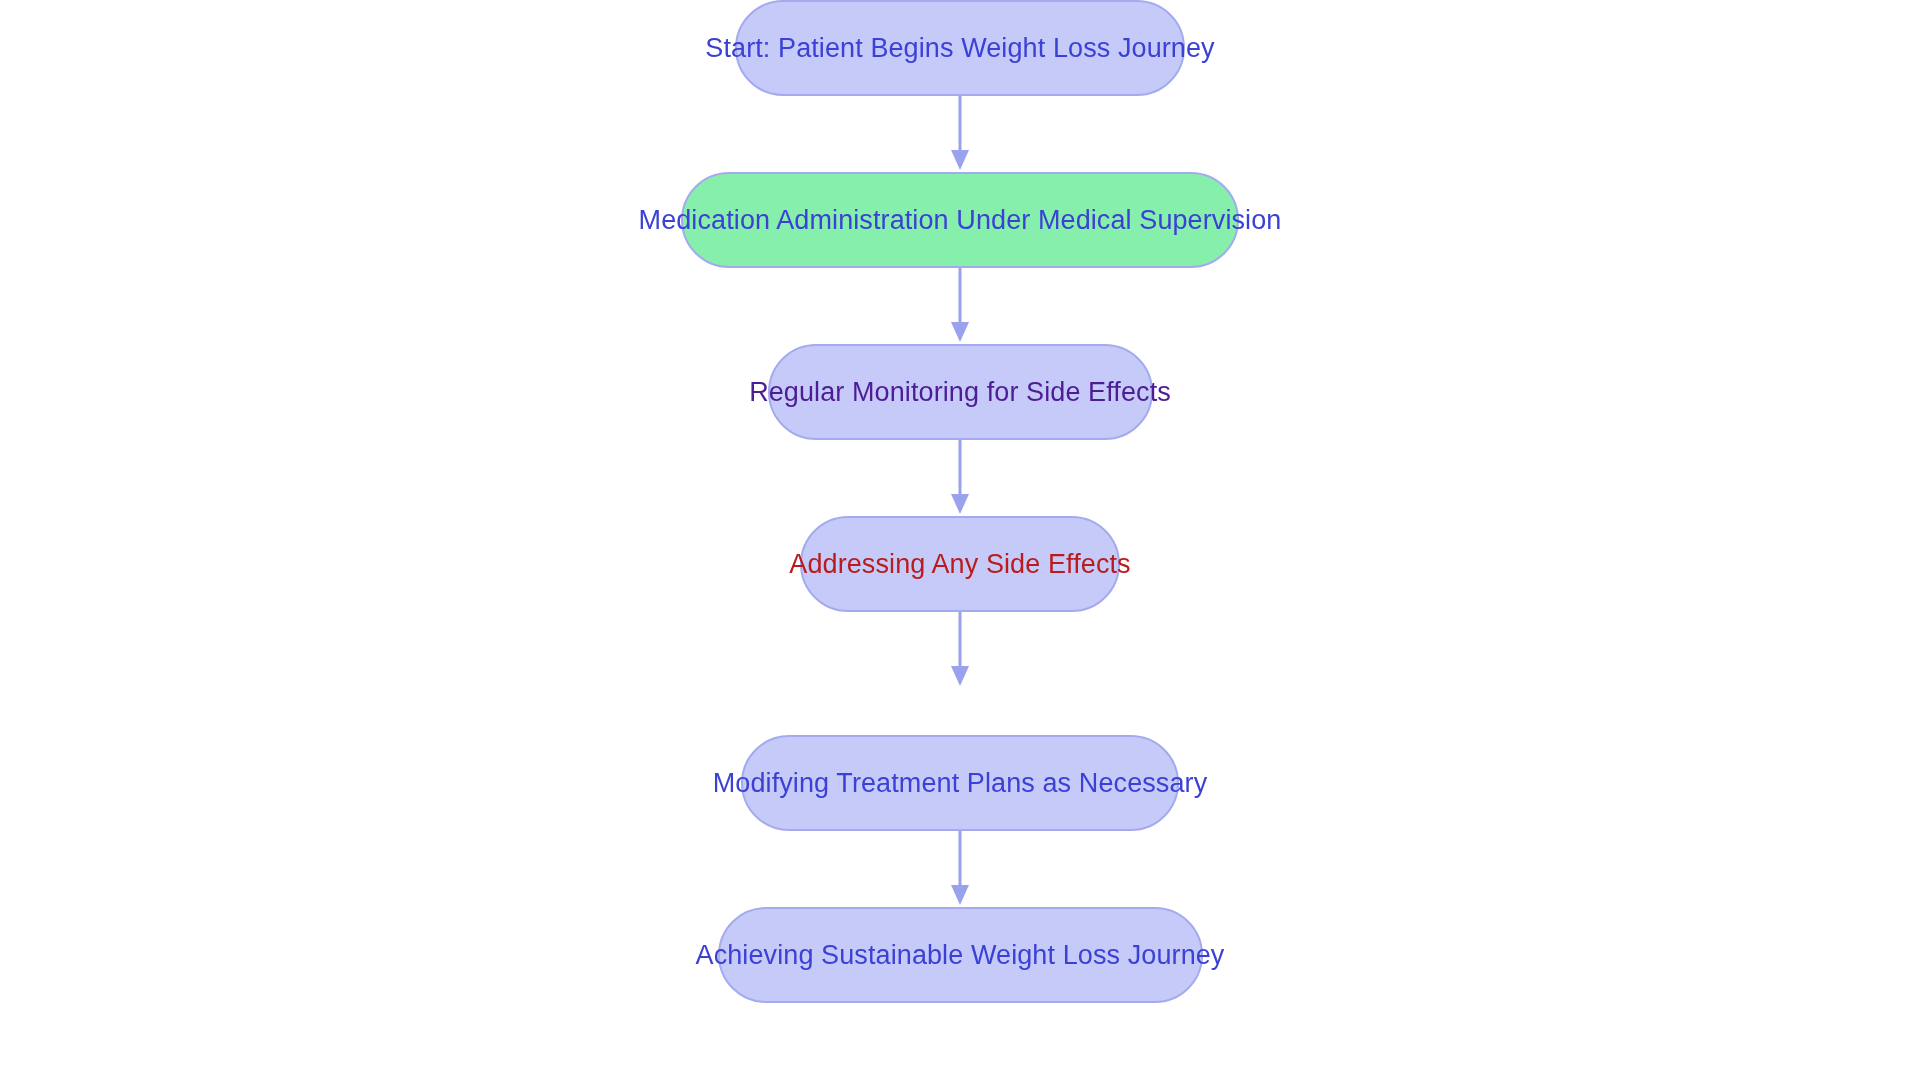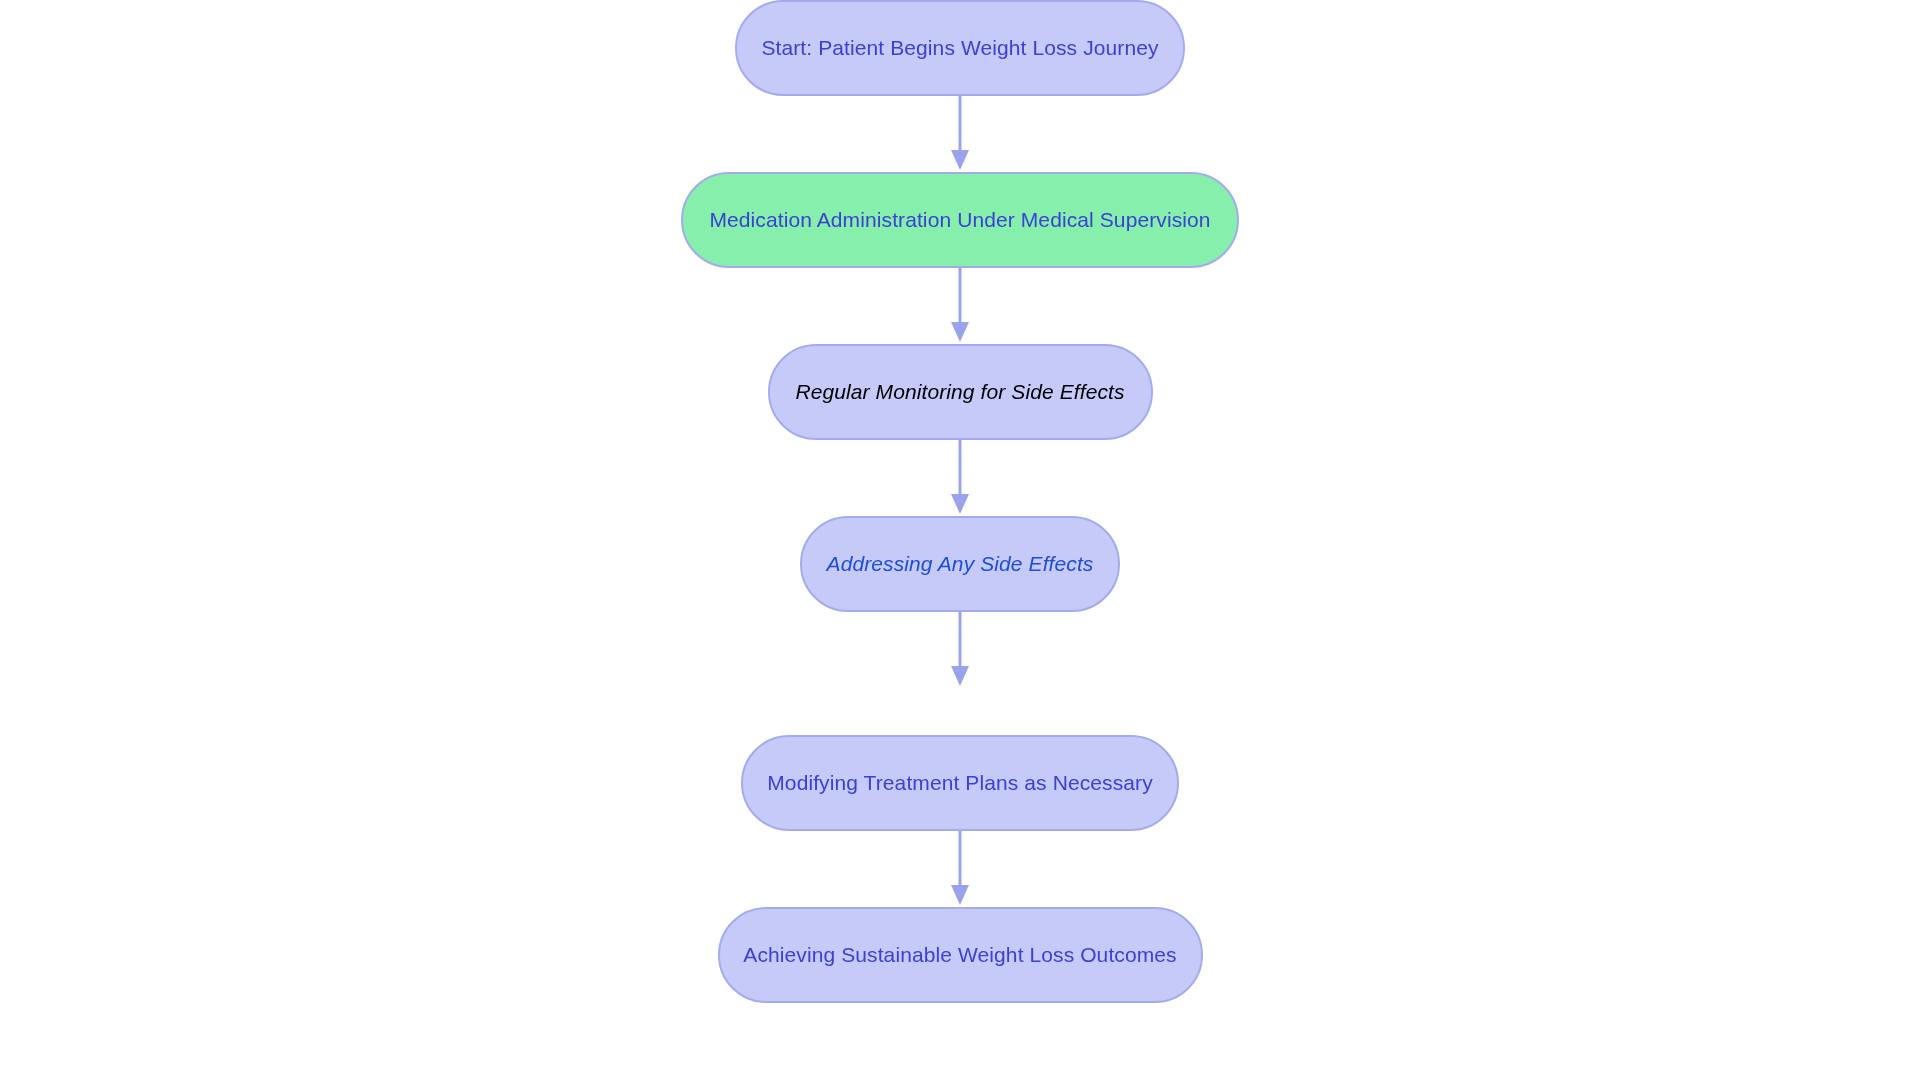--- a/index.html
+++ b/index.html
@@ -26,21 +26,21 @@
     display: flex;
     flex-direction: column;
     align-items: center;
   }
   .node {
     box-sizing: border-box;
     background: #c6caf9;
     border: 2px solid #a3abee;
     border-radius: 999px;
     color: #3b41d4;
-    font-size: 21px;
+    font-size: 27px;
     font-weight: 400;
     letter-spacing: 0.1px;
     display: flex;
     align-items: center;
     justify-content: center;
     text-align: center;
     white-space: nowrap;
     padding: 0 34px;
     height: 96px;
   }
@@ -67,45 +67,45 @@
 
     <div class="node" style="width: 558px; background: #86efac; border-color: rgb(163, 171, 238); color: rgb(59, 65, 212);">
       <span>Medication Administration Under Medical Supervision</span>
     </div>
 
     <svg class="connector" viewBox="0 0 24 76">
       <line x1="12" y1="0" x2="12" y2="58" stroke="#9aa2ed" stroke-width="3"></line>
       <polygon points="12,74 3,54 21,54" fill="#9aa2ed"></polygon>
     </svg>
 
-    <div class="node" style="width: 385px; background: rgb(198, 202, 249); border-color: rgb(163, 171, 238); color: #000000; font-style: italic;">
+    <div class="node" style="width: 385px; background: rgb(198, 202, 249); border-color: rgb(163, 171, 238); color: #4c1d95;">
       <span>Regular Monitoring for Side Effects</span>
     </div>
 
     <svg class="connector" viewBox="0 0 24 76">
       <line x1="12" y1="0" x2="12" y2="58" stroke="#9aa2ed" stroke-width="3"></line>
       <polygon points="12,74 3,54 21,54" fill="#9aa2ed"></polygon>
     </svg>
 
-    <div class="node" style="width: 320px; background: rgb(198, 202, 249); border-color: rgb(163, 171, 238); color: #1d4ed8; font-style: italic;">
+    <div class="node" style="width: 320px; background: rgb(198, 202, 249); border-color: rgb(163, 171, 238); color: #b91c1c;">
       <span>Addressing Any Side Effects</span>
     </div>
 
     <svg class="connector" viewBox="0 0 24 76">
       <line x1="12" y1="0" x2="12" y2="58" stroke="#9aa2ed" stroke-width="3"></line>
       <polygon points="12,74 3,54 21,54" fill="#9aa2ed"></polygon>
     </svg>
 
     <div class="node" style="width: 438px; background: rgb(198, 202, 249); border-color: rgb(163, 171, 238); color: rgb(59, 65, 212); margin-top: 47px;">
       <span>Modifying Treatment Plans as Necessary</span>
     </div>
 
     <svg class="connector" viewBox="0 0 24 76">
       <line x1="12" y1="0" x2="12" y2="58" stroke="#9aa2ed" stroke-width="3"></line>
       <polygon points="12,74 3,54 21,54" fill="#9aa2ed"></polygon>
     </svg>
 
     <div class="node" style="width: 485px; background: rgb(198, 202, 249); border-color: rgb(163, 171, 238); color: rgb(59, 65, 212);">
-      <span>Achieving Sustainable Weight Loss Outcomes</span>
+      <span>Achieving Sustainable Weight Loss Journey</span>
     </div>
 
   </div>
 </div>
 
 </body></html>

